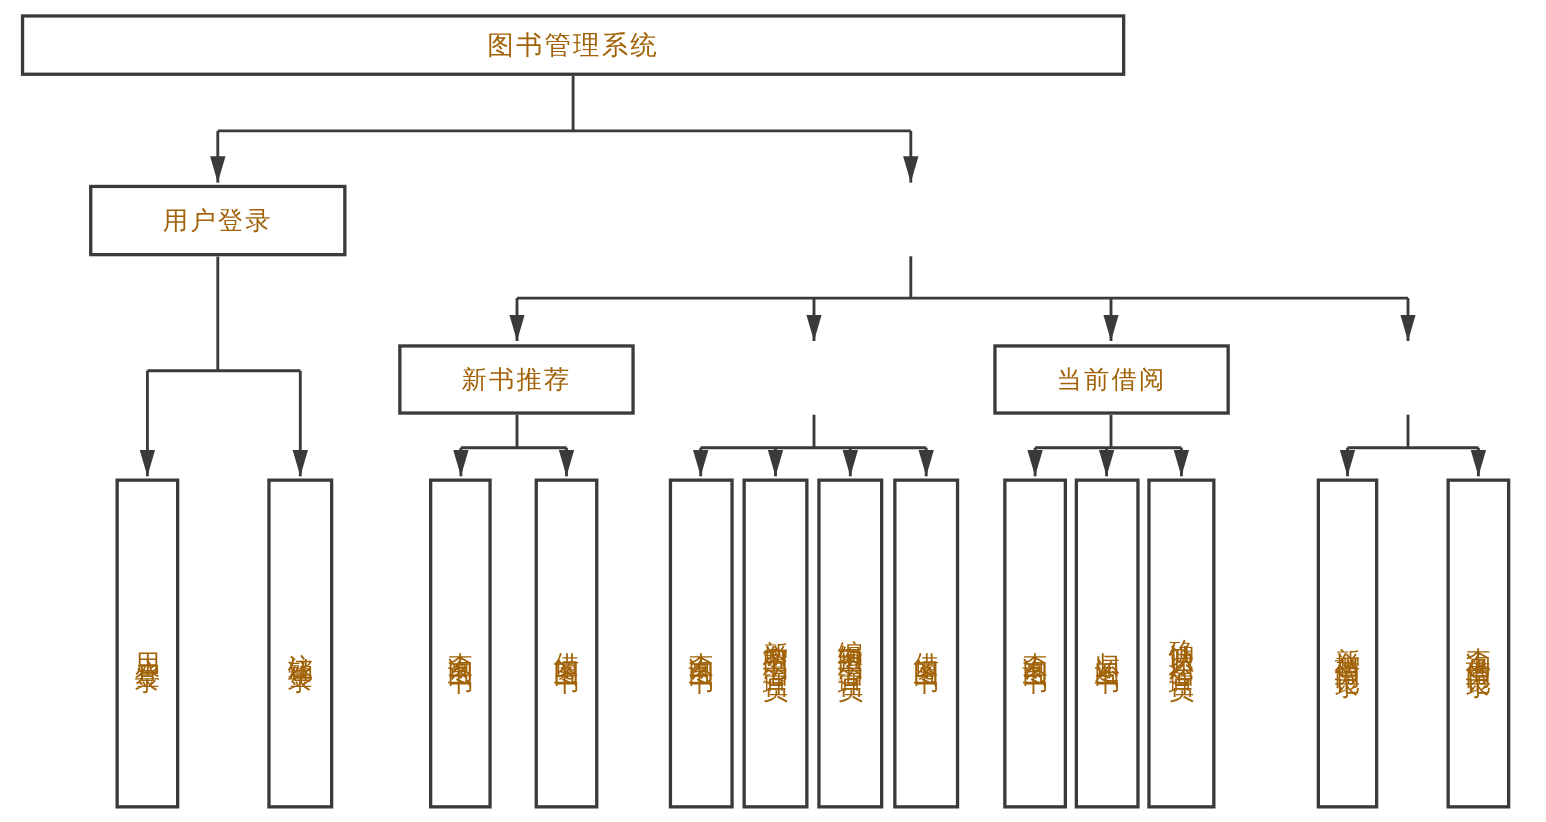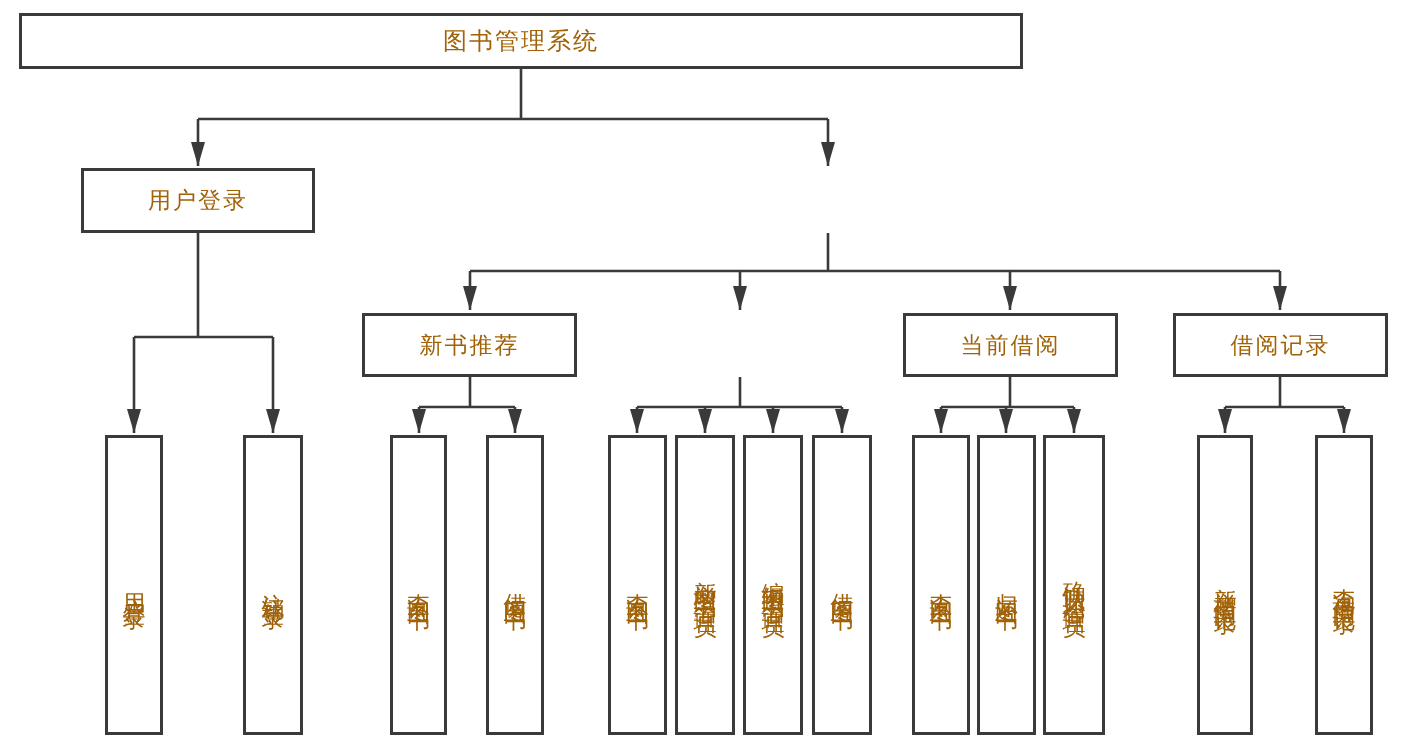--- a/index.html
+++ b/index.html
@@ -121,23 +121,20 @@
   <div class="node" style="left:81px; top:168px; width:234px; height:65px;">
     <span>用户登录</span>
   </div>
 
   <div class="node" style="left:362px; top:313px; width:215px; height:64px;">
     <span>新书推荐</span>
   </div>
   <div class="node" style="left:903px; top:313px; width:215px; height:64px;">
     <span>当前借阅</span>
   </div>
-  <div class="node" style="left:1173px; top:313px; width:215px; height:64px;">
-    <span>借阅记录</span>
-  </div>
 
   <div class="node leaf" style="left:105px; top:435px; width:58px; height:300px;">
     <span>用户登录</span>
   </div>
   <div class="node leaf" style="left:243px; top:435px; width:60px; height:300px;">
     <span>注销登录</span>
   </div>
   <div class="node leaf" style="left:390px; top:435px; width:57px; height:300px;">
     <span>查询图书</span>
   </div>

